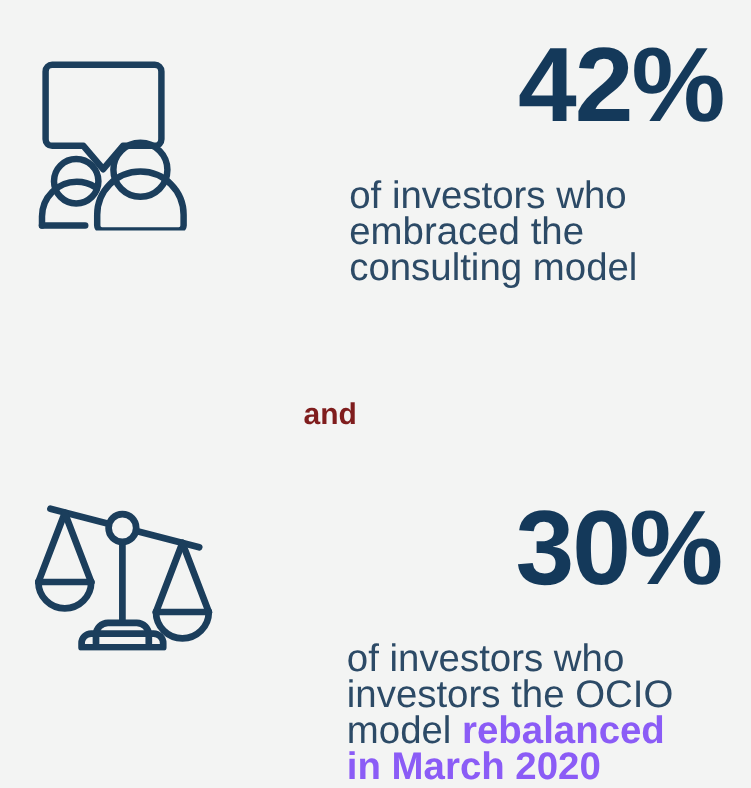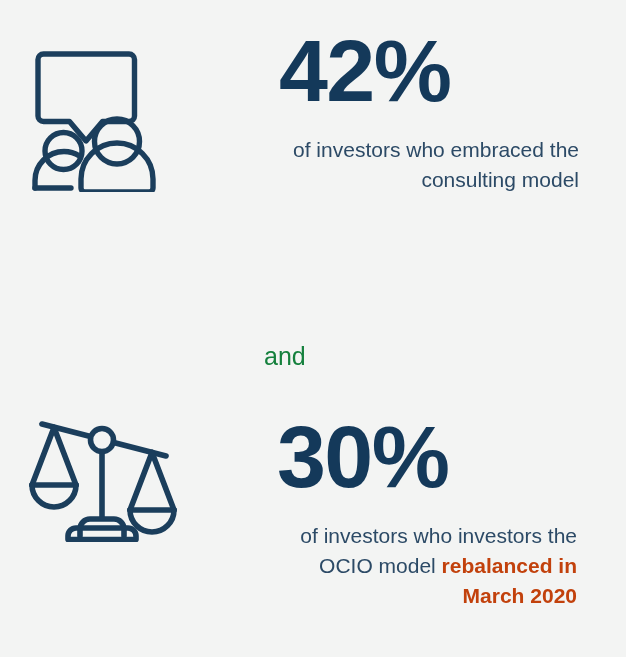--- a/index.html
+++ b/index.html
@@ -50,51 +50,51 @@
   
   .stat-number {
     color: #14395a;
     font-size: 88px;
     line-height: 0.94;
     font-weight: 700;
     letter-spacing: -0.018em;
     margin: 0;
     padding-top: 30px;
     white-space: nowrap;
+    text-align: right;
   }
   .stat-block--ocio .stat-number {
     padding-top: 20px;
   }
 
   
   .stat-caption {
     color: #2c4a66;
-    font-size: 21px;
+    font-size: 32px;
     line-height: 30px;
     font-weight: 400;
-    margin: 0;
+    margin: 12px;
     padding-top: 22px;
     max-width: 300px;
-    text-align: right;
   }
   .stat-caption .emphasis {
     font-weight: 700;
-    color: #c2410c;
+    color: #8b5cf6;
   }
 
   
   .connector {
     position: absolute;
     left: 249px;
     top: 326px;
-    color: #15803d;
+    color: #7f1d1d;
     font-size: 25px;
     line-height: 30px;
-    font-weight: 400;
-    margin: 15px;
+    font-weight: 700;
+    margin: 4px;
   }
 
   svg { display: block; }
 </style>
 </head>
 <body>
 
 <div class="infographic">
 
   <div class="stat-block stat-block--consulting">

